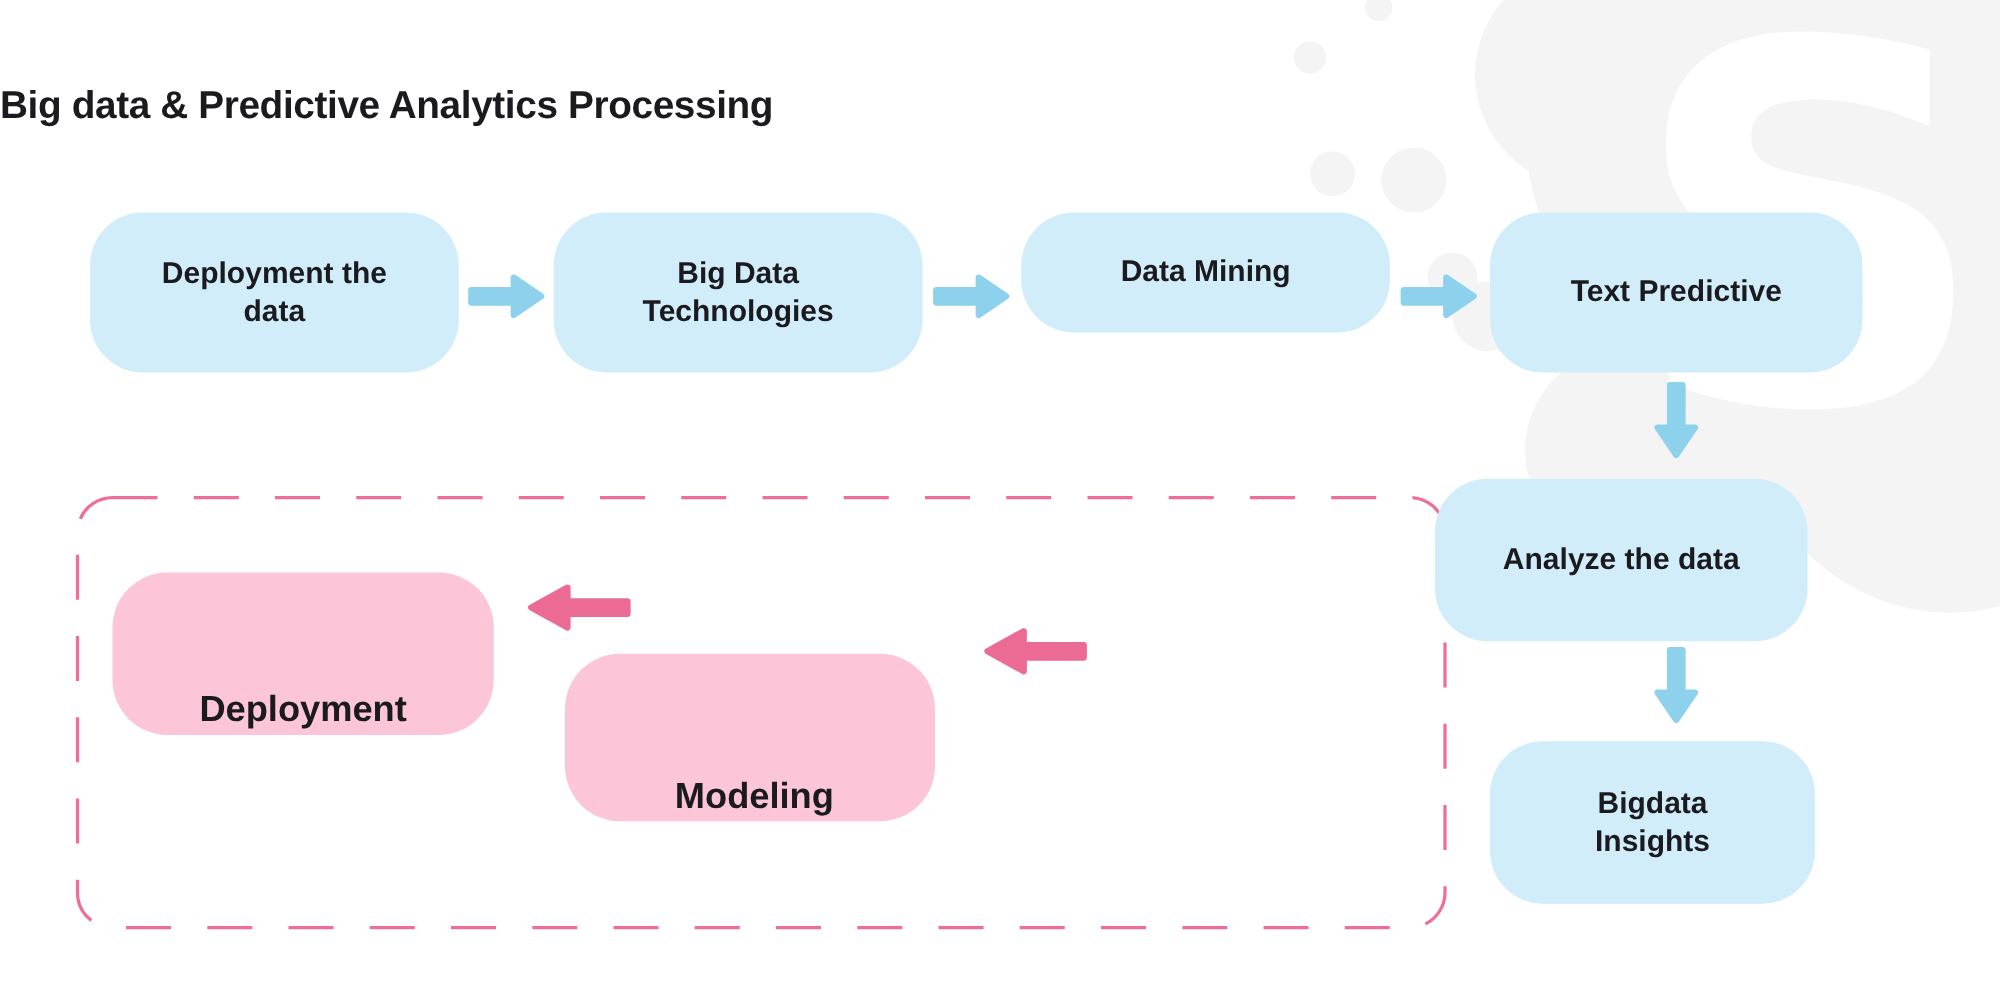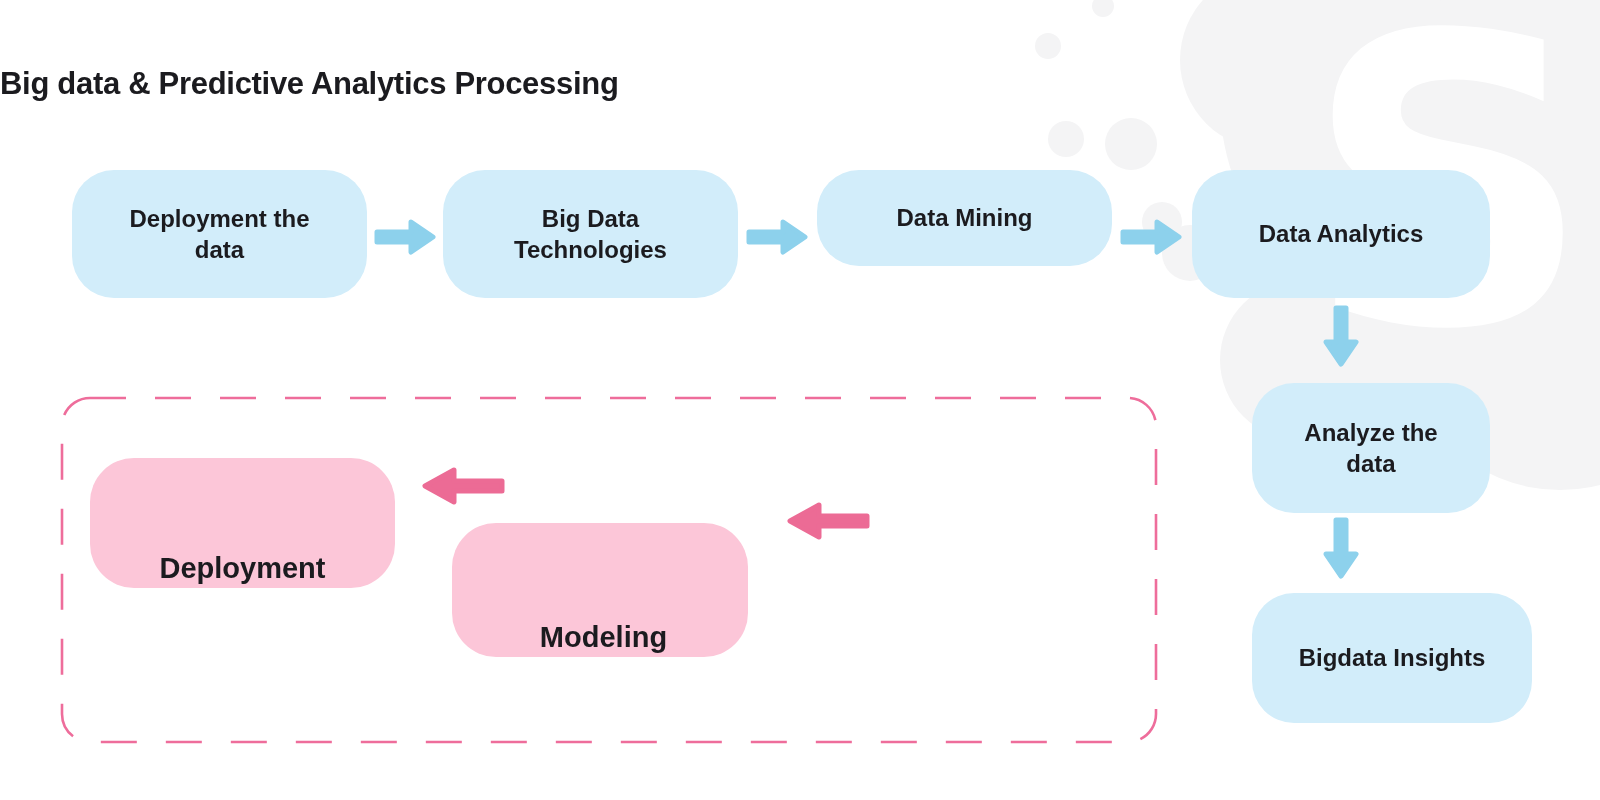--- a/index.html
+++ b/index.html
@@ -28,22 +28,22 @@
   .node.pink{background:var(--pink-box,#fcc6d8);border-radius:44px;font-size:29px;padding:0 30px;align-items:flex-end;}
   .arrow{position:absolute;z-index:1;}
   .arrow.blue{color:var(--blue-arrow,#8dd1ec);}
   .arrow.pink{color:var(--pink-arrow,#ec6b95);}
   .dashed-box{position:absolute;left:60px;top:396px;z-index:1;color:var(--dashed-border,#ee6d9b);}
 
   #n-understand{left:72px;top:170px;width:295px;height:128px;}
   #n-bigdata-tech{left:443px;top:170px;width:295px;height:128px;text-align:center;}
   #n-data-mining{left:817px;top:170px;width:295px;height:96px;}
   #n-text-analytics{left:1192px;top:170px;width:298px;height:128px;}
-  #n-analyze{left:1252px;top:383px;width:238px;height:130px;}
-  #n-insights{left:1252px;top:593px;width:280px;height:130px;}
+  #n-analyze{left:1148px;top:383px;width:298px;height:130px;}
+  #n-insights{left:1192px;top:593px;width:260px;height:130px;}
 
   #n-deployment{left:90px;top:458px;width:305px;height:130px;}
   #n-modeling{left:452px;top:523px;width:296px;height:134px;padding-left:37px;}
   #n-statistics{left:810px;top:562px;width:312px;height:138px;}
 
   #a-right-1{left:373px;top:217px;}
   #a-right-2{left:745px;top:217px;}
   #a-right-3{left:1119px;top:217px;}
   #a-down-1{left:1321px;top:304px;}
   #a-down-2{left:1321px;top:516px;}
@@ -80,21 +80,21 @@
   <div class="node blue" id="n-understand">
     <span>Deployment the data</span>
   </div>
   <div class="node blue" id="n-bigdata-tech">
     <span>Big Data Technologies</span>
   </div>
   <div class="node blue" id="n-data-mining">
     <span>Data Mining</span>
   </div>
   <div class="node blue" id="n-text-analytics">
-    <span>Data Analytics</span>
+    <span>Text Predictive</span>
   </div>
 
   <div class="node blue" id="n-analyze">
     <span>Analyze the data</span>
   </div>
   <div class="node blue" id="n-insights">
     <span>Bigdata Insights</span>
   </div>
 
   <svg class="arrow blue" id="a-right-1" width="64" height="40" viewBox="0 0 64 40">

